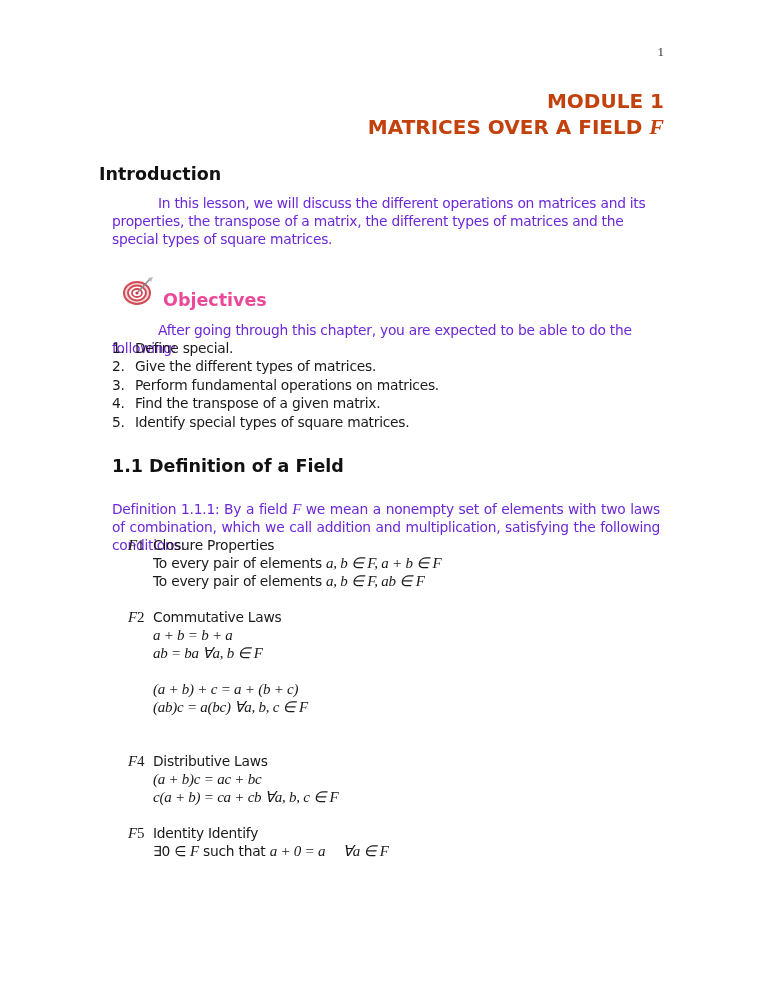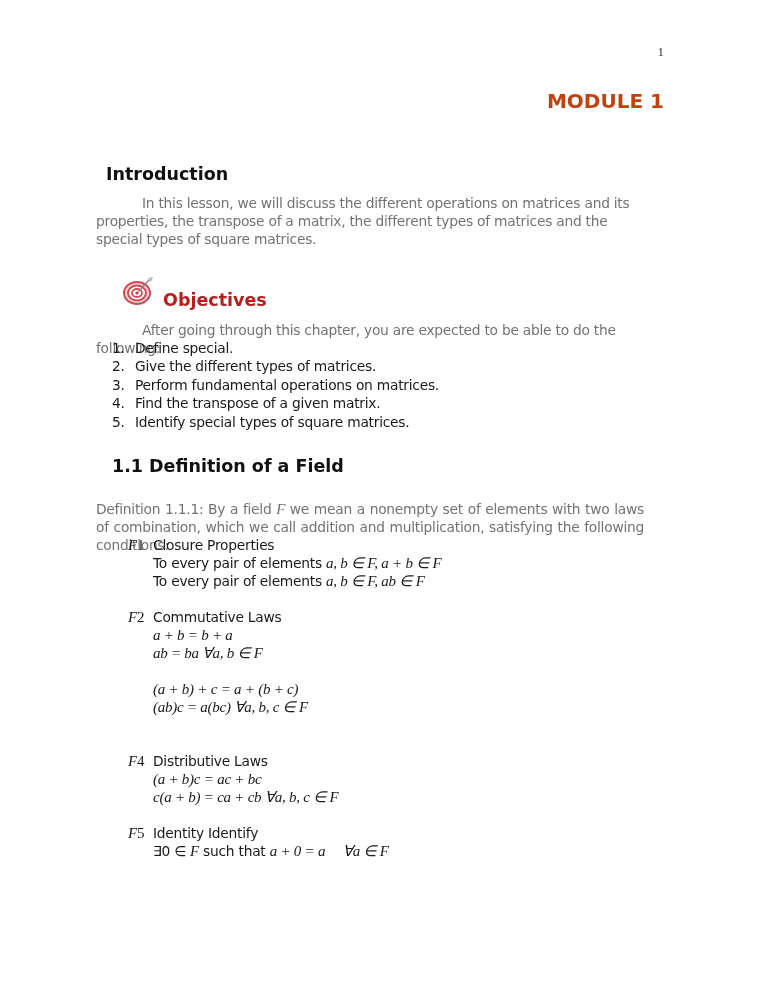--- a/index.html
+++ b/index.html
@@ -1,24 +1,24 @@
 <!DOCTYPE html>
 <html><head>
 <meta charset="utf-8">
 <style>
   html, body { margin: 0; padding: 0; background: #ffffff; }
   body { width: 768px; height: 994px; position: relative; overflow: hidden; color: #1a1a1a; font-family: "Liberation Sans", sans-serif; }
   .page-number { position: absolute; top: 44px; right: 104px; font-family: "Liberation Serif", serif; font-size: 13px; color: #333; }
   .module-title { position: absolute; top: 88px; right: 104px; text-align: right; font-family: "DejaVu Sans", sans-serif; font-weight: bold; font-size: 20px; line-height: 26px; color: #c2410c; }
   .module-title i { font-family: "Liberation Serif", serif; font-style: italic; font-size: 22px; }
-  .h-intro { position: absolute; top: 164px; left: 106px; font-family: "DejaVu Sans", sans-serif; font-weight: bold; font-size: 17.5px; color: #111; }
-  .para { position: absolute; left: 96px; width: 548px; font-size: 13.8px; line-height: 18px; font-family: "DejaVu Sans", sans-serif; letter-spacing: -0.25px; color: #737373; }
+  .h-intro { position: absolute; top: 164px; left: 99px; font-family: "DejaVu Sans", sans-serif; font-weight: bold; font-size: 17.5px; color: #111; }
+  .para { position: absolute; left: 112px; width: 548px; font-size: 13.8px; line-height: 18px; font-family: "DejaVu Sans", sans-serif; letter-spacing: -0.25px; color: #6d28d9; }
   .intro-para { top: 194px; text-indent: 46px; }
   .target-icon { position: absolute; top: 276px; left: 122px; width: 34px; height: 30px; }
-  .h-objectives { position: absolute; top: 290px; left: 163px; font-family: "DejaVu Sans", sans-serif; font-weight: bold; font-size: 17.5px; color: #b91c1c; }
+  .h-objectives { position: absolute; top: 290px; left: 163px; font-family: "DejaVu Sans", sans-serif; font-weight: bold; font-size: 17.5px; color: #ec4899; }
   .obj-intro { top: 321px; text-indent: 46px; }
   .obj-list { position: absolute; top: 339px; left: 112px; margin: 0; padding: 0; list-style: none; font-family: "DejaVu Sans", sans-serif; font-size: 13.8px; line-height: 18.4px; letter-spacing: -0.25px; }
   .obj-list li { display: flex; }
   .obj-list .num { width: 23px; }
   .h-section { position: absolute; top: 456px; left: 112px; font-family: "DejaVu Sans", sans-serif; font-weight: bold; font-size: 17.5px; color: #111; }
   .def-para { top: 500px; text-align: justify; text-align-last: left; }
   .law { position: absolute; left: 112px; font-family: "DejaVu Sans", sans-serif; font-size: 13.8px; line-height: 18px; letter-spacing: -0.25px; margin-left: 16px; }
   .law .hd { display: flex; }
   .law .lbl { width: 25px; font-family: "Liberation Serif", serif; font-style: italic; font-size: 15px; }
   .law .lbl span { font-style: normal; }
@@ -26,20 +26,21 @@
   .law .line.text { font-family: "DejaVu Sans", sans-serif; font-style: normal; font-size: 13.8px; }
   .m { font-family: "Liberation Serif", serif; font-style: italic; font-size: 15px; }
 </style>
 </head>
 <body>
 
 <div class="page-number">1</div>
 
 <div class="module-title">
   <div>MODULE 1</div>
+  <div><span>MATRICES OVER A FIELD </span><i>F</i></div>
 </div>
 
 <div class="h-intro">Introduction</div>
 <div class="para intro-para">In this lesson, we will discuss the different operations on matrices and its properties, the transpose of a matrix, the different types of matrices and the special types of square matrices.</div>
 
 <svg class="target-icon" viewBox="0 0 34 30">
   <ellipse cx="15" cy="17" rx="13" ry="11" fill="#f3d6d8" stroke="#d24a56" stroke-width="2"></ellipse>
   <ellipse cx="15" cy="17" rx="9" ry="7.5" fill="#fff" stroke="#d24a56" stroke-width="2"></ellipse>
   <ellipse cx="15" cy="17" rx="5" ry="4" fill="#fff" stroke="#d24a56" stroke-width="1.8"></ellipse>
   <circle cx="15" cy="17" r="1.6" fill="#c43a46"></circle>

